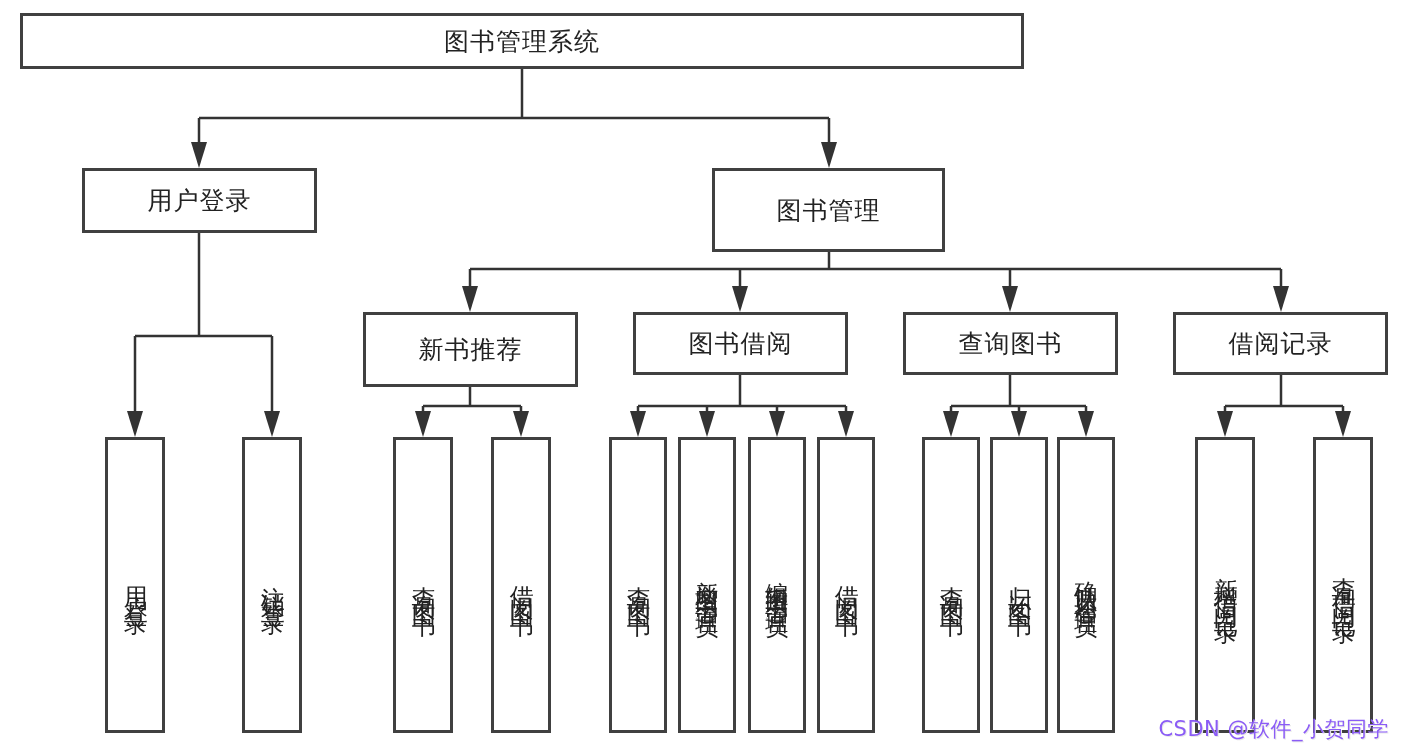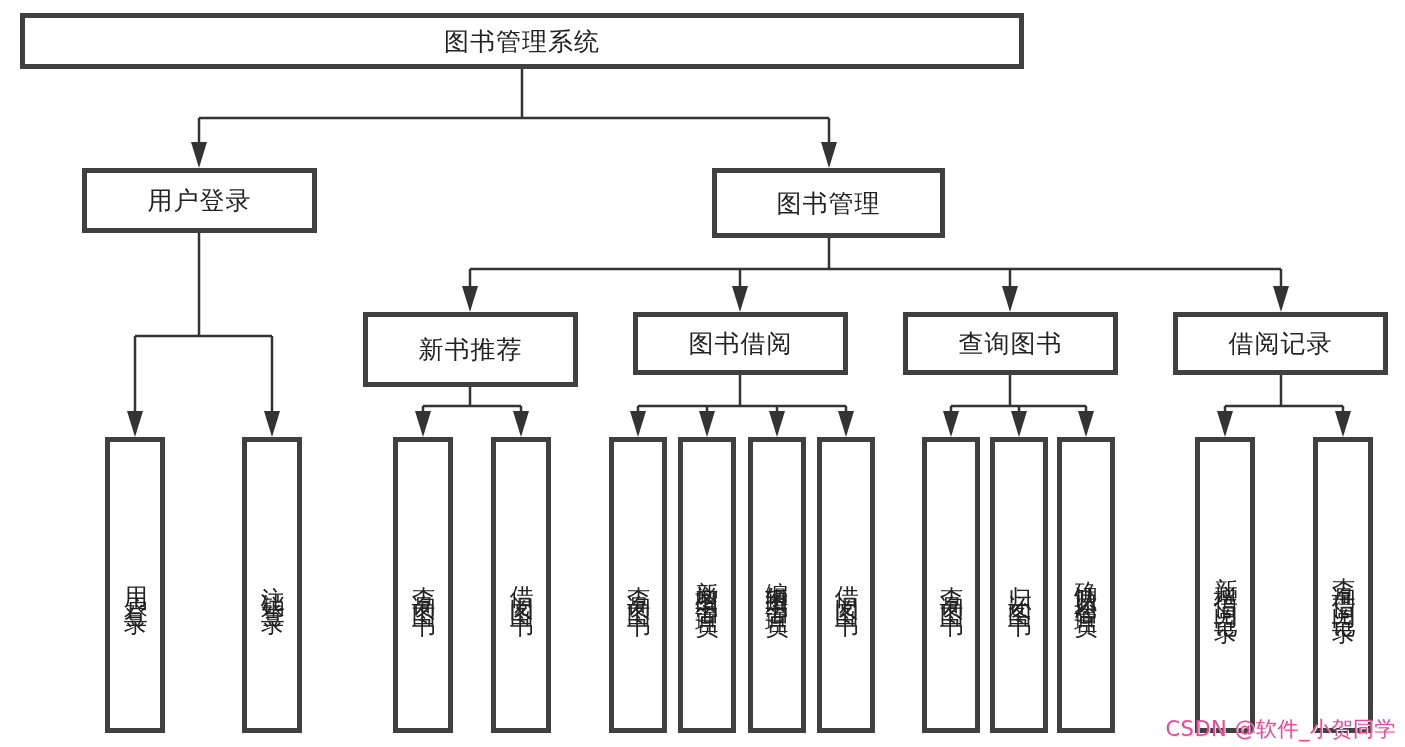--- a/index.html
+++ b/index.html
@@ -9,40 +9,40 @@
     background:#ffffff;
     font-family:"DejaVu Sans","Liberation Sans",sans-serif;
     overflow:hidden;
   }
   .connector-layer{position:absolute;left:0;top:0;}
   .connector-layer line,.connector-layer path{stroke:#333333;stroke-width:2.5;fill:none;}
   .connector-layer polygon{fill:#333333;stroke:none;}
   .node{
     position:absolute;
     box-sizing:border-box;
-    border:5px solid #404040;
+    border:3px solid #404040;
     background:#ffffff;
     display:flex;align-items:center;justify-content:center;
     color:#222222;
     z-index:2;
   }
   .node.h{font-size:25px;letter-spacing:1px;white-space:nowrap;}
   .node.v span{
     writing-mode:vertical-rl;
     text-orientation:mixed;
     font-size:24px;
     letter-spacing:9px;
     line-height:1.15;
   }
   .node.v.long span{letter-spacing:5px;font-size:23px;}
   .watermark{
     position:absolute;
-    right:9px;bottom:4px;
+    right:16px;bottom:4px;
     font-size:21px;
-    color:#ec4899;
+    color:#8b5cf6;
     text-shadow:1px 1px 0 #e9e9e9;
     letter-spacing:0.5px;
     z-index:5;
     white-space:nowrap;
   }
 </style>
 </head>
 <body>
 
 <div class="stage">
@@ -105,21 +105,21 @@
     <line x1="1225" y1="406" x2="1343" y2="406"></line>
     <line x1="1225" y1="406" x2="1225" y2="415"></line>
     <polygon points="1217,411 1233,411 1225,437"></polygon>
     <line x1="1343" y1="406" x2="1343" y2="415"></line>
     <polygon points="1335,411 1351,411 1343,437"></polygon>
   </svg>
 
   <div class="node h" style="left:20px;top:13px;width:1004px;height:56px;">图书管理系统</div>
 
   <div class="node h" style="left:82px;top:168px;width:235px;height:65px;">用户登录</div>
-  <div class="node h" style="left:712px;top:168px;width:233px;height:70px;">图书管理</div>
+  <div class="node h" style="left:712px;top:168px;width:233px;height:84px;">图书管理</div>
 
   <div class="node h" style="left:363px;top:312px;width:215px;height:75px;">新书推荐</div>
   <div class="node h" style="left:633px;top:312px;width:215px;height:63px;text-align:right;">图书借阅</div>
   <div class="node h" style="left:903px;top:312px;width:215px;height:63px;">查询图书</div>
   <div class="node h" style="left:1173px;top:312px;width:215px;height:63px;">借阅记录</div>
 
   <div class="node v" style="left:105px;top:437px;width:60px;height:296px;">
     <span>用户登录</span>
   </div>
   <div class="node v" style="left:242px;top:437px;width:60px;height:296px;">

